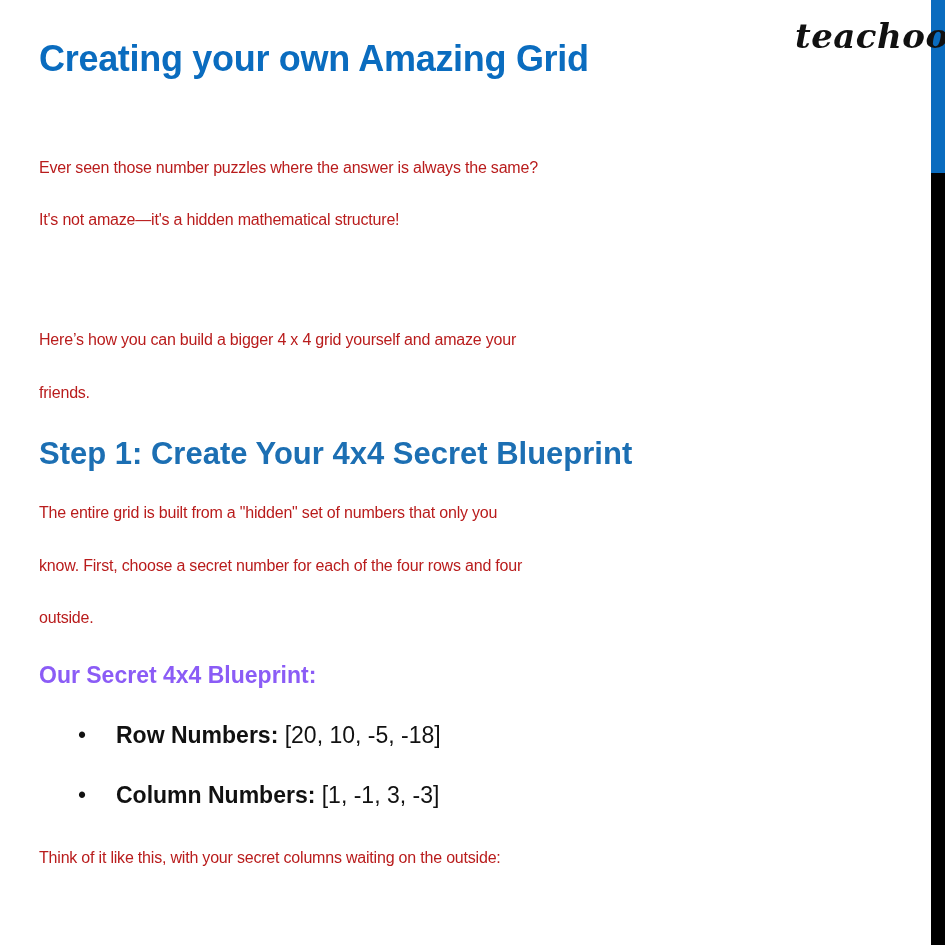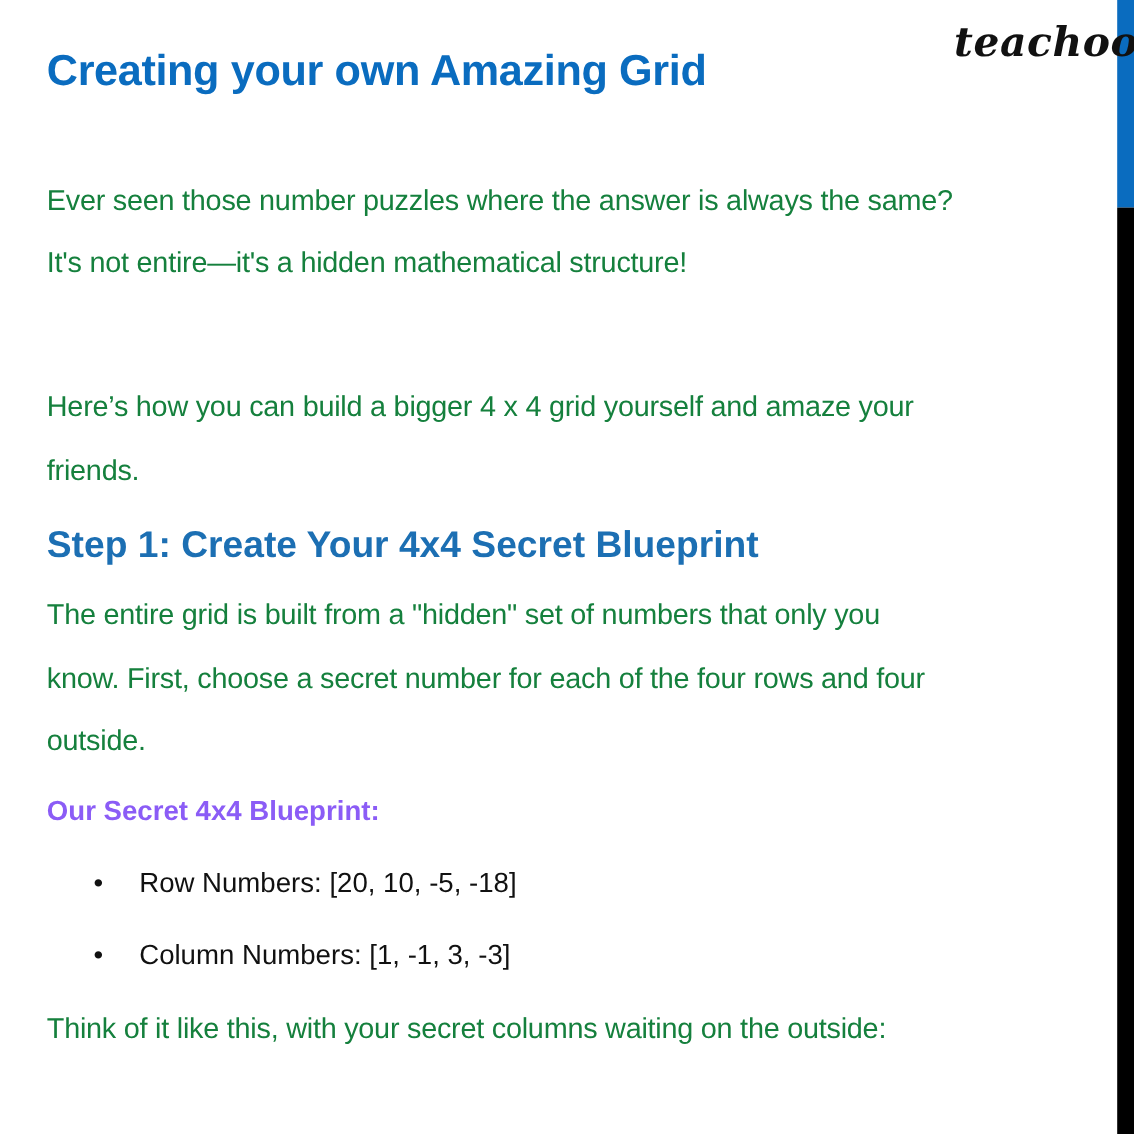--- a/index.html
+++ b/index.html
@@ -3,38 +3,38 @@
 <meta charset="utf-8">
 <style>
   html, body { margin:0; padding:0; }
   body { width:945px; height:945px; background:#ffffff; position:relative; overflow:hidden;
          font-family:"Liberation Sans", sans-serif; color:#111; }
   .sidebar-blue { position:absolute; left:931px; top:0; width:14px; height:173px; background:#0a6cbf; }
   .sidebar-black { position:absolute; left:931px; top:173px; width:14px; height:772px; background:#000; }
   .logo { position:absolute; left:767px; top:16px; font-family:"DejaVu Serif", serif; font-style:italic;
           font-weight:bold; font-size:34px; letter-spacing:0.5px; color:#111;margin-left:28px; }
   .title { position:absolute; left:39px; top:38px; font-size:36px; font-weight:bold; color:#0a6cbf; letter-spacing:-0.3px;text-align:right; }
-  .p { position:absolute; left:39px; font-size:24px; line-height:52px; color:#15803d; letter-spacing:-0.2px; }
+  .p { position:absolute; left:39px; font-size:16px; line-height:52px; color:#b91c1c; letter-spacing:-0.2px; }
   .step { position:absolute; left:39px; top:436px; font-size:31px; font-weight:bold; color:#1c6fb3; }
   .bold-head { position:absolute; left:39px; top:662px; font-size:23px; font-weight:bold; color:#8b5cf6; }
   .bullet { position:absolute; left:78px; font-size:23px; color:#111; }
   .bullet .dot { display:inline-block; width:38px; }
-  .bullet b { font-weight:normal; }
+  .bullet b { font-weight:bold; }
 </style>
 </head>
 <body>
 
 <div class="sidebar-blue"></div>
 <div class="sidebar-black"></div>
 
 <div class="logo">teachoo</div>
 <div class="title">Creating your own Amazing Grid</div>
 
 <div class="p" style="top:142px">Ever seen those number puzzles where the answer is always the same?</div>
-<div class="p" style="top:194px">It's not entire—it's a hidden mathematical structure!</div>
+<div class="p" style="top:194px">It's not amaze—it's a hidden mathematical structure!</div>
 
 <div class="p" style="top:314px">Here’s how you can build a bigger 4 x 4 grid yourself and amaze your</div>
 <div class="p" style="top:367px">friends.</div>
 
 <div class="step">Step 1: Create Your 4x4 Secret Blueprint</div>
 
 <div class="p" style="top:487px">The entire grid is built from a "hidden" set of numbers that only you</div>
 <div class="p" style="top:540px">know. First, choose a secret number for each of the four rows and four</div>
 <div class="p" style="top:592px">outside.</div>
 

